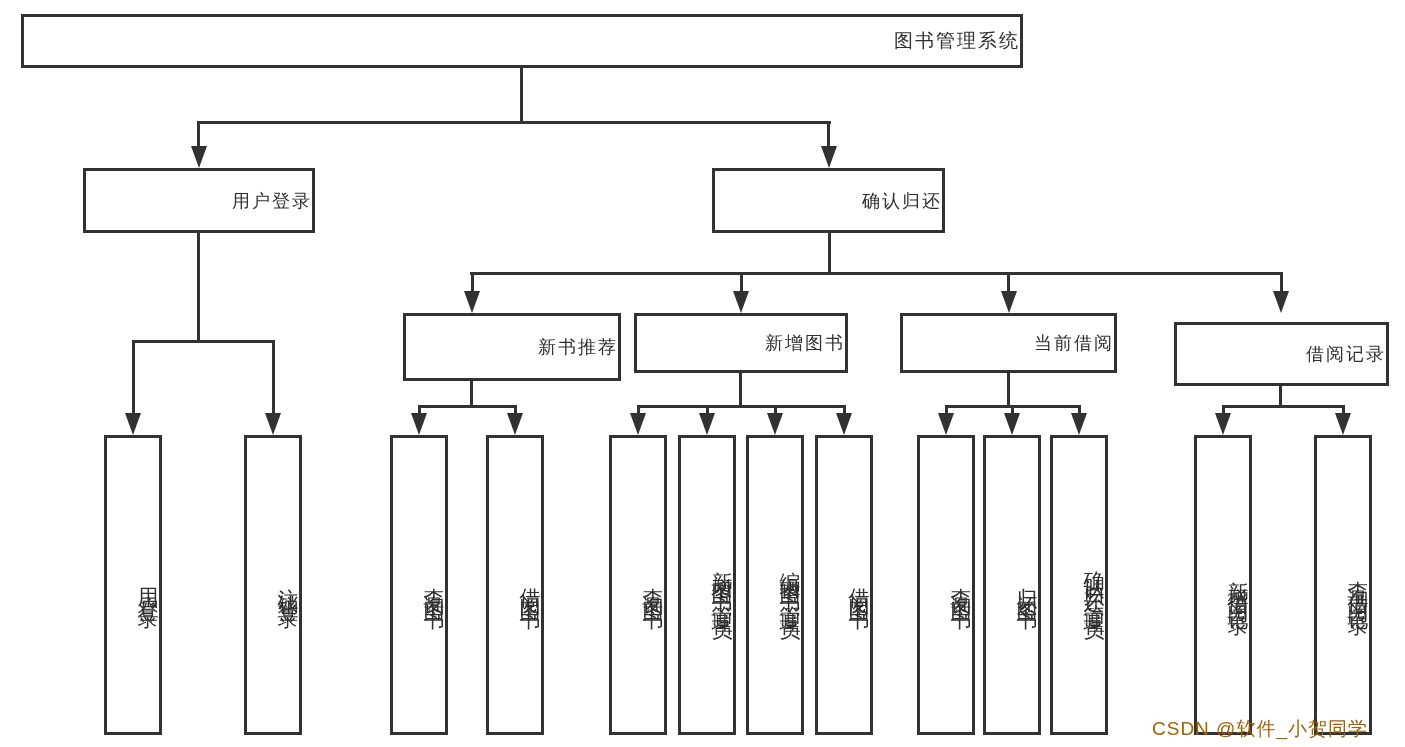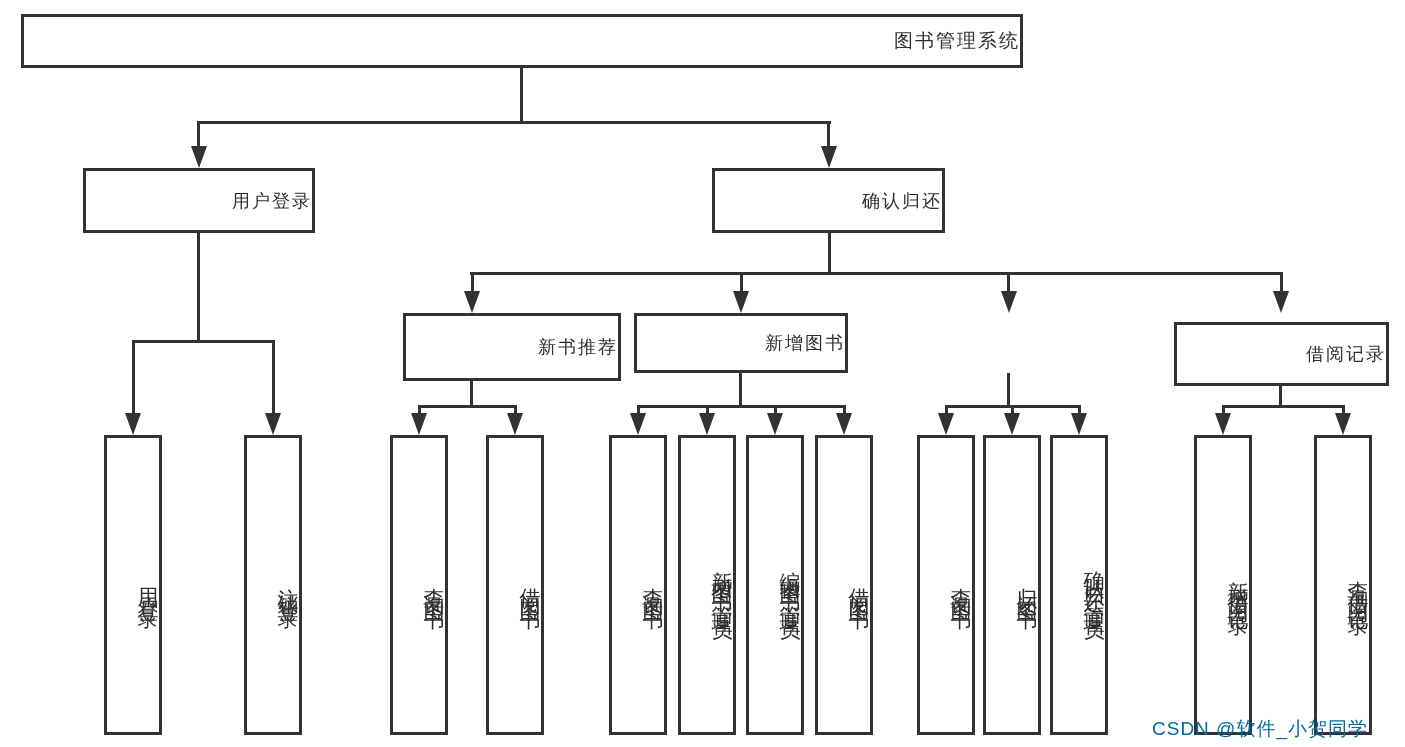--- a/index.html
+++ b/index.html
@@ -20,21 +20,21 @@
   }
   .vline{position:absolute;width:3px;background:#323232;z-index:1;}
   .hline{position:absolute;height:3px;background:#323232;z-index:1;}
   .arrow{
     position:absolute;width:0;height:0;z-index:1;
     border-left:8px solid transparent;border-right:8px solid transparent;
     border-top:22px solid #323232;
   }
   .watermark{
     position:absolute;left:1152px;top:716px;z-index:6;
-    font-size:19px;letter-spacing:1px;color:#0369a1;white-space:nowrap;
+    font-size:19px;letter-spacing:1px;color:#a16207;white-space:nowrap;
   }
 </style>
 </head>
 <body>
 
 <div id="canvas">
 
   <div class="box" style="left:21px;top:14px;width:1002px;height:54px;">
     <span class="rootlabel">图书管理系统</span>
   </div>
@@ -69,20 +69,23 @@
   <div class="vline" style="left:1007px;top:272px;height:23px;"></div>
   <div class="arrow" style="left:1001px;top:291px;"></div>
   <div class="vline" style="left:1280px;top:272px;height:23px;"></div>
   <div class="arrow" style="left:1273px;top:291px;"></div>
 
   <div class="box" style="left:363px;top:313px;width:218px;height:68px;margin-left:40px;">
     <span class="hlabel">新书推荐</span>
   </div>
   <div class="box" style="left:634px;top:313px;width:214px;height:60px;">
     <span class="hlabel">新增图书</span>
+  </div>
+  <div class="box" style="left:900px;top:313px;width:217px;height:60px;">
+    <span class="hlabel">当前借阅</span>
   </div>
   <div class="box" style="left:1174px;top:322px;width:215px;height:64px;">
     <span class="hlabel">借阅记录</span>
   </div>
 
   <div class="vline" style="left:470px;top:373px;height:34px;"></div>
   <div class="hline" style="left:418px;top:405px;width:99px;"></div>
   <div class="vline" style="left:418px;top:405px;height:15px;"></div>
   <div class="arrow" style="left:411px;top:413px;"></div>
   <div class="vline" style="left:514px;top:405px;height:15px;"></div>

